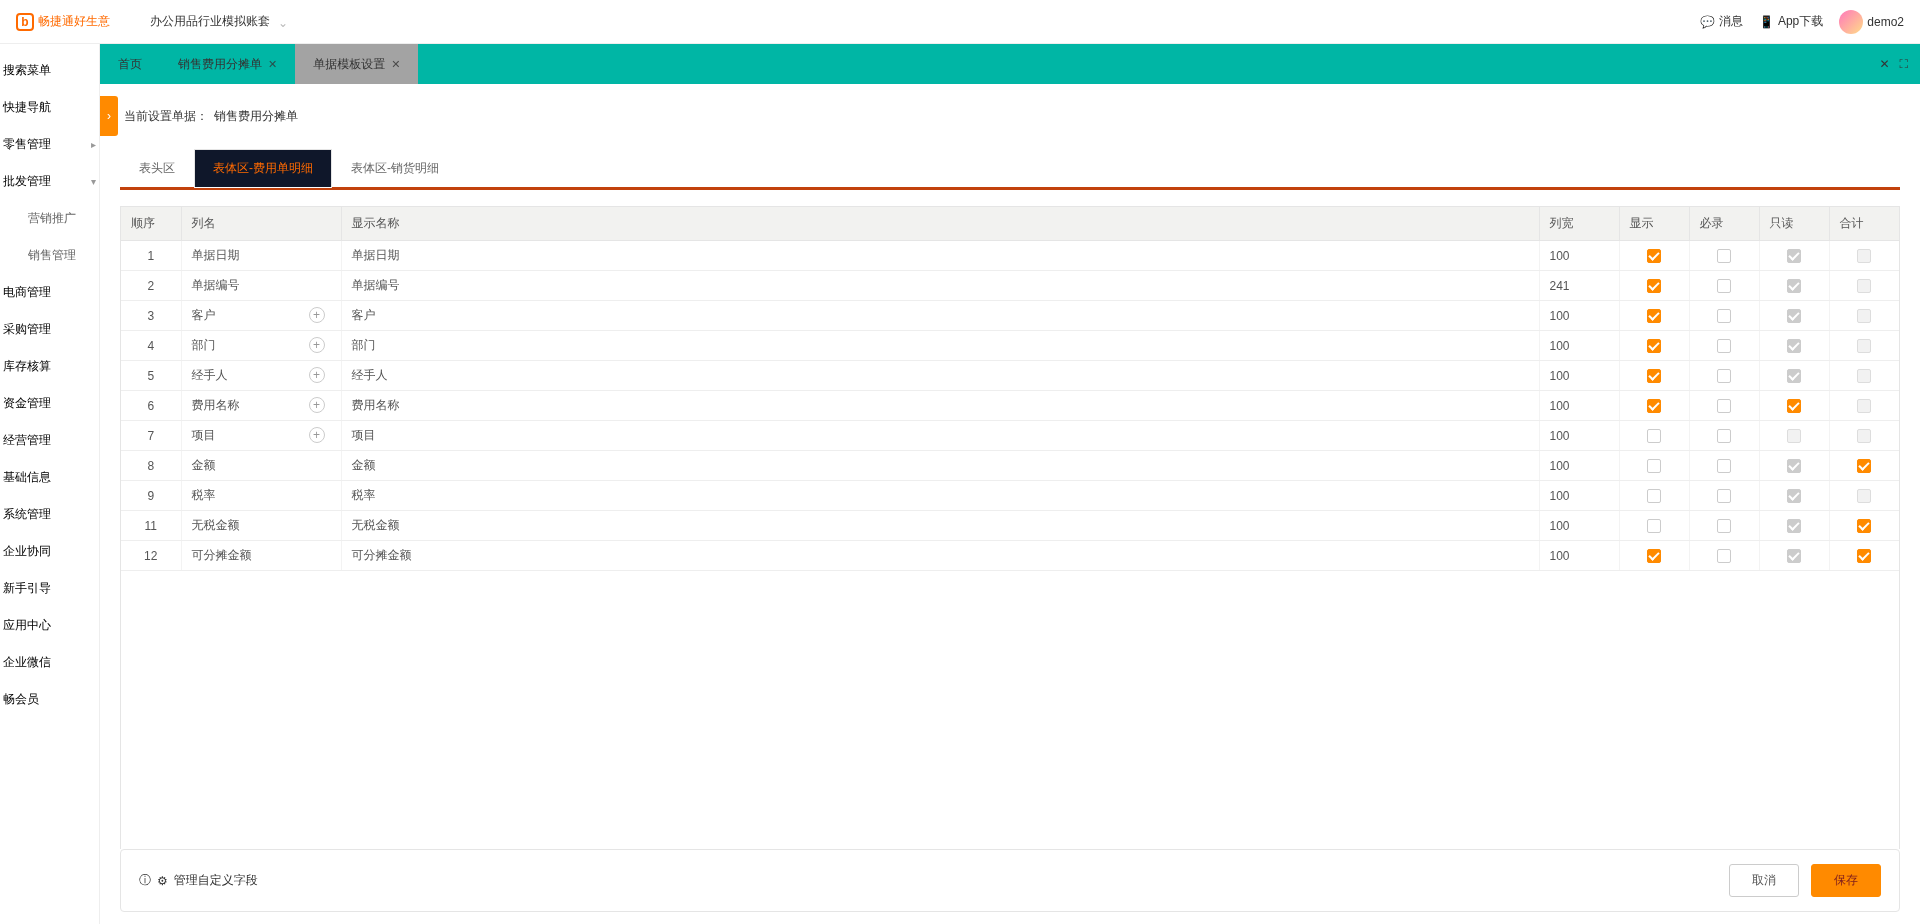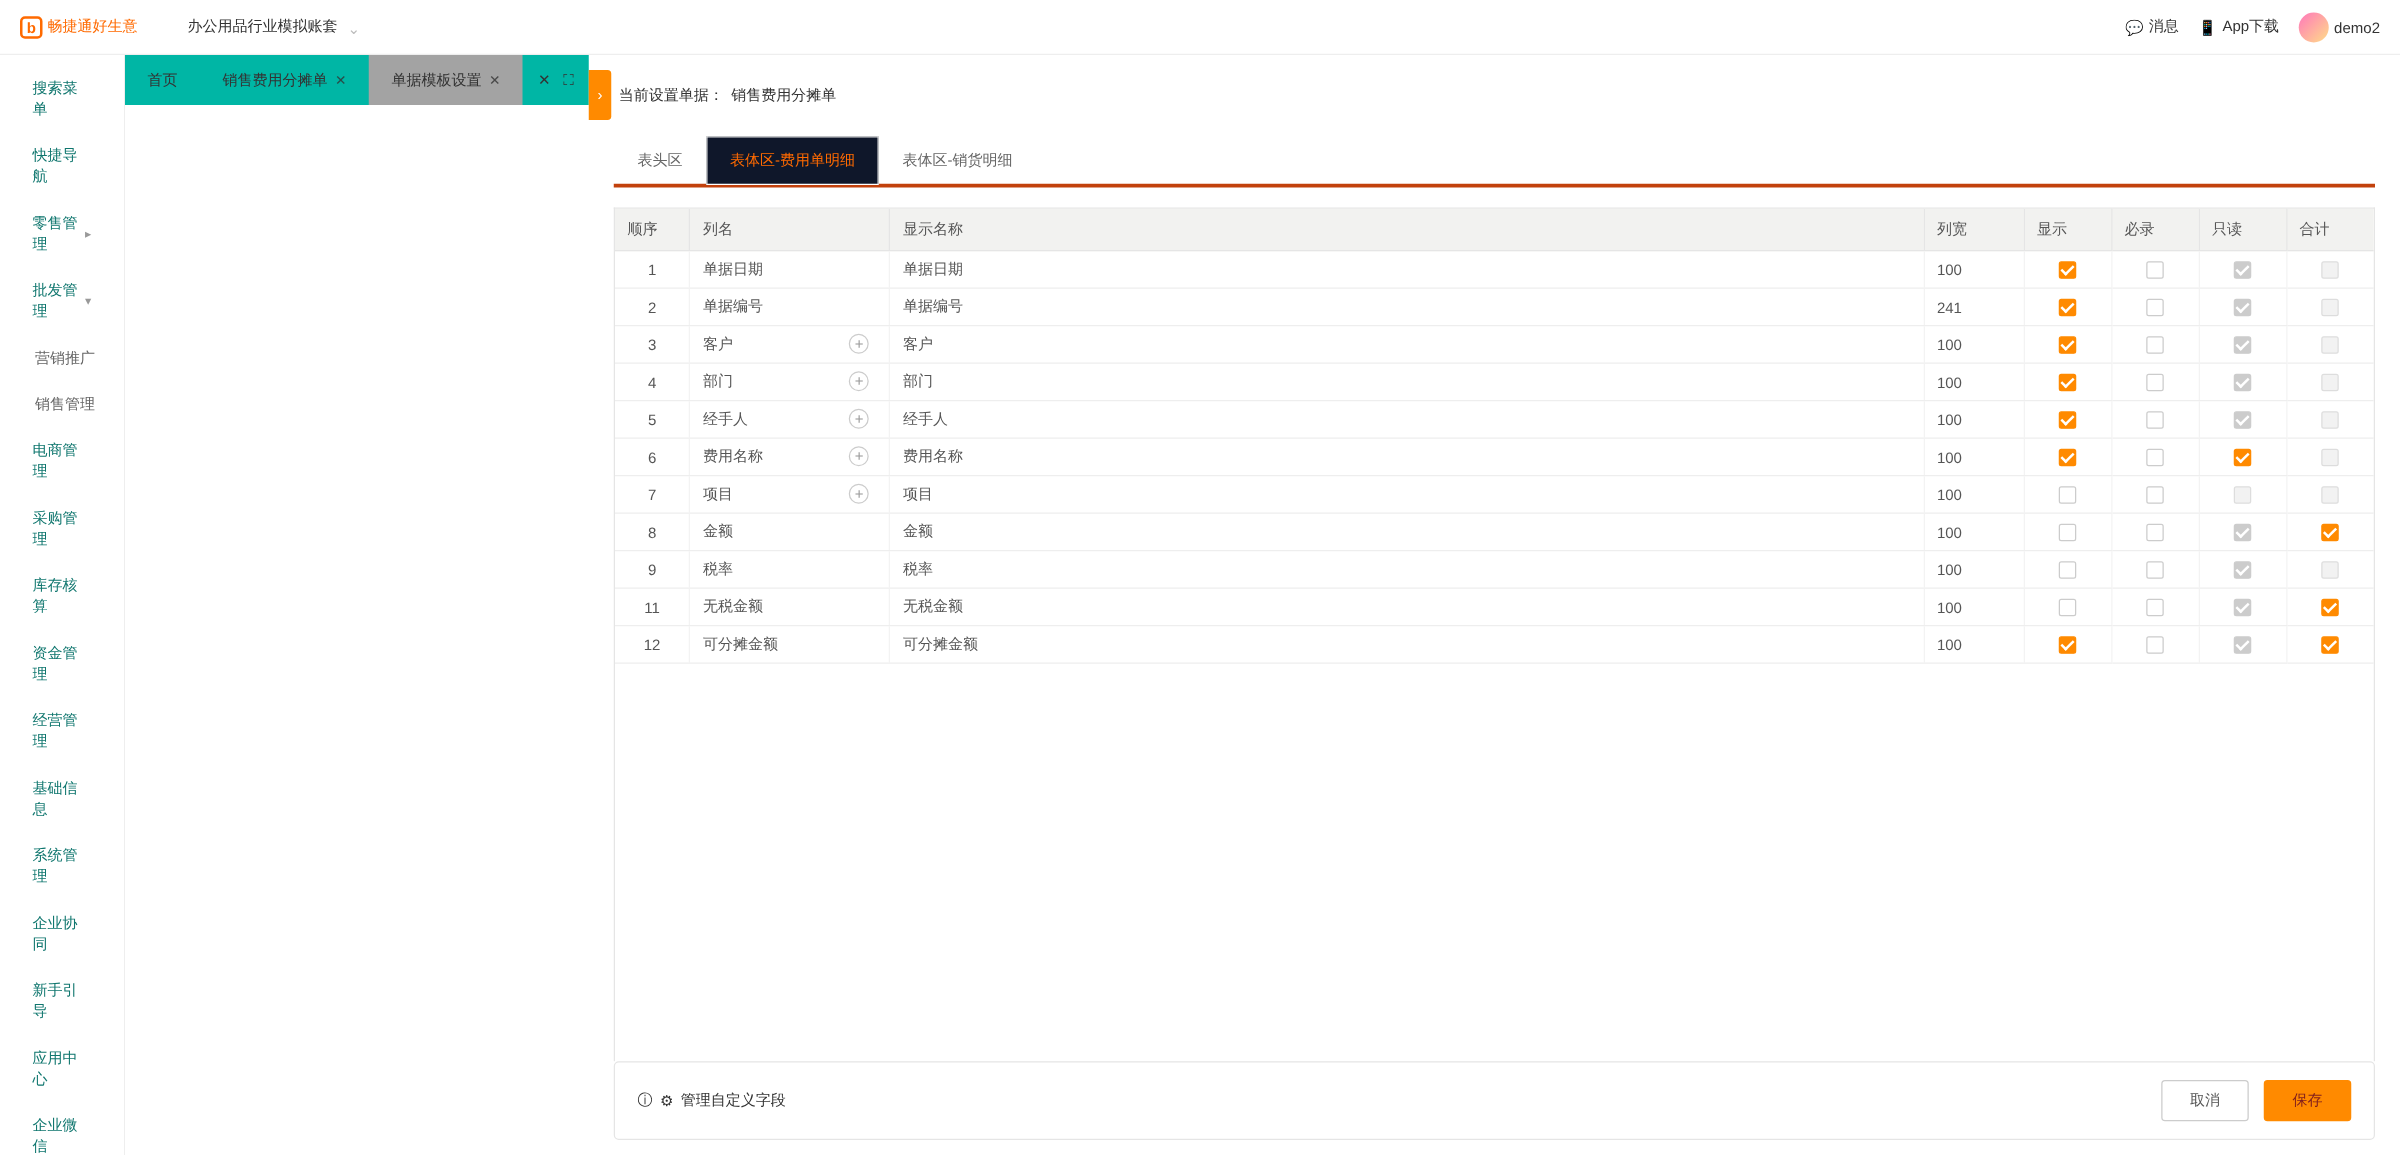--- a/index.html
+++ b/index.html
@@ -9,25 +9,25 @@
 .logo{display:flex;align-items:center;gap:4px}
 .logo-icon{width:18px;height:18px;border:2px solid #ff6a00;border-radius:4px;display:flex;align-items:center;justify-content:center;color:#ff6a00;font-weight:bold}
 .logo-text{color:#ff6a00;font-weight:500}
 .account-select{margin-left:40px;color:#999;display:flex;align-items:flex-end;gap:8px}
 .spacer{flex:1}
 .topbar-right{display:flex;align-items:center;gap:16px;color:#666}
 .topbar-item{display:flex;align-items:center;gap:4px;cursor:pointer}
 .avatar{width:24px;height:24px;border-radius:50%;background:linear-gradient(135deg,#f7b,#fd8)}
 .main{display:flex;flex:1;min-height:0}
 .sidebar{width:100px;background:#fff;border-right:1px solid #eee;padding:8px 0;overflow:auto}
-.side-item{padding:10px 26px;color:#0f766e;cursor:pointer;display:flex;align-items:center;justify-content:space-between}
+.side-item{padding:10px 3px;color:#000000;cursor:pointer;display:flex;align-items:center;justify-content:space-between}
 .side-sub{padding:10px 14px 10px 28px;color:#666;cursor:pointer}
 .side-item.exp::after{content:"▾";color:#999;font-size:10px}
 .side-item.col::after{content:"▸";color:#999;font-size:10px}
-.content{flex:1;display:flex;flex-direction:row;min-width:0}
+.content{flex:1;display:flex;flex-direction:column;min-width:0}
 .tabs{height:40px;background:#00b6a5;display:flex;align-items:stretch;color:#fff}
 .tab{padding:0 18px;display:flex;align-items:center;gap:6px;cursor:pointer}
 .tab.active{background:#a3a3a3}
 .tab-close{font-size:11px;opacity:.8}
 .tabs-end{margin-left:auto;display:flex;align-items:center;gap:10px;padding:0 12px}
 .page{flex:1;padding:0 20px 12px;display:flex;flex-direction:column;min-height:0}
 .crumb{display:flex;align-items:center;padding:12px 0;gap:6px}
 .crumb-handle{width:18px;height:40px;background:#ff8a00;color:#fff;display:flex;align-items:center;justify-content:center;margin-left:-20px;border-radius:0 3px 3px 0}
 .inner-tabs{display:flex;border-bottom:3px solid #c2410c;margin-bottom:16px}
 .itab{padding:10px 18px;color:#666;cursor:pointer;border:1px solid transparent;border-bottom:none;position:relative;top:1px}

